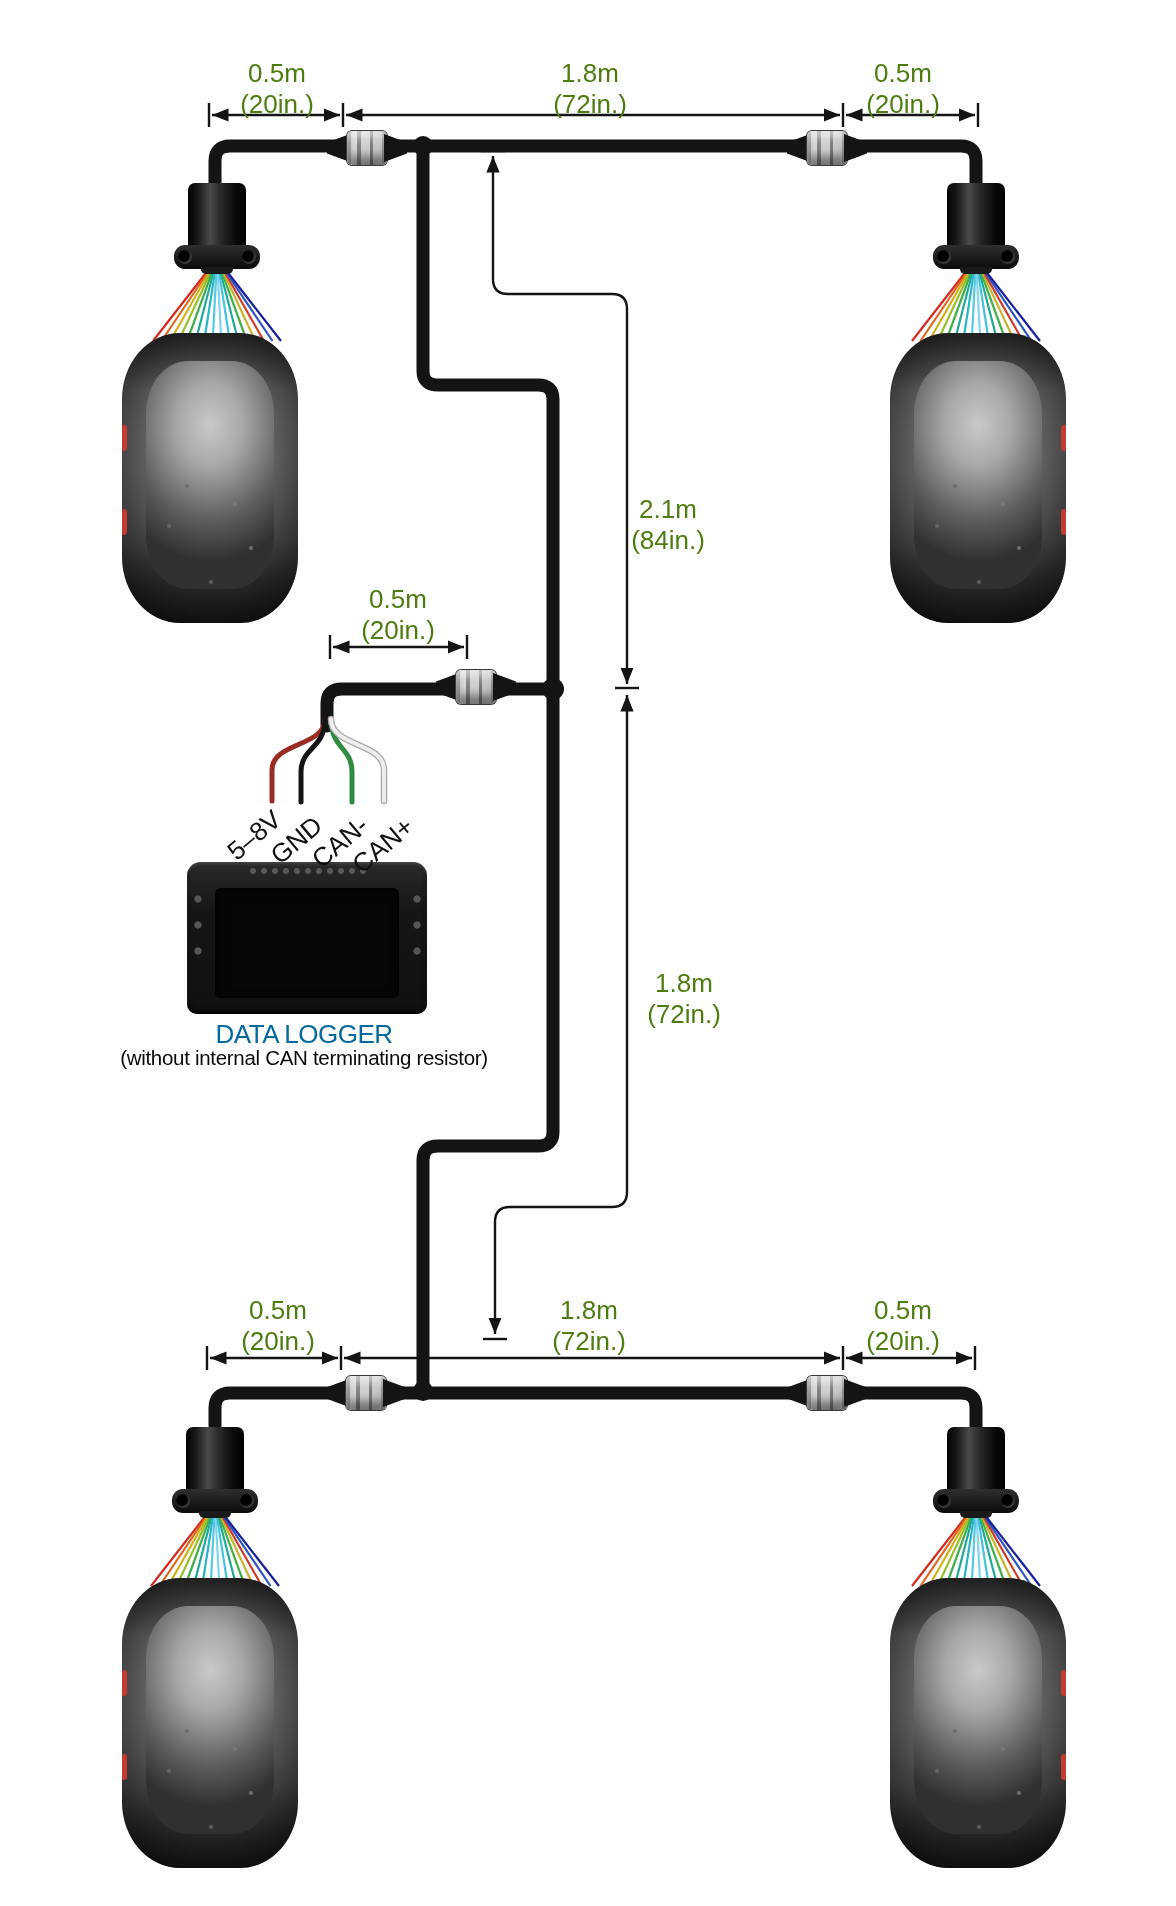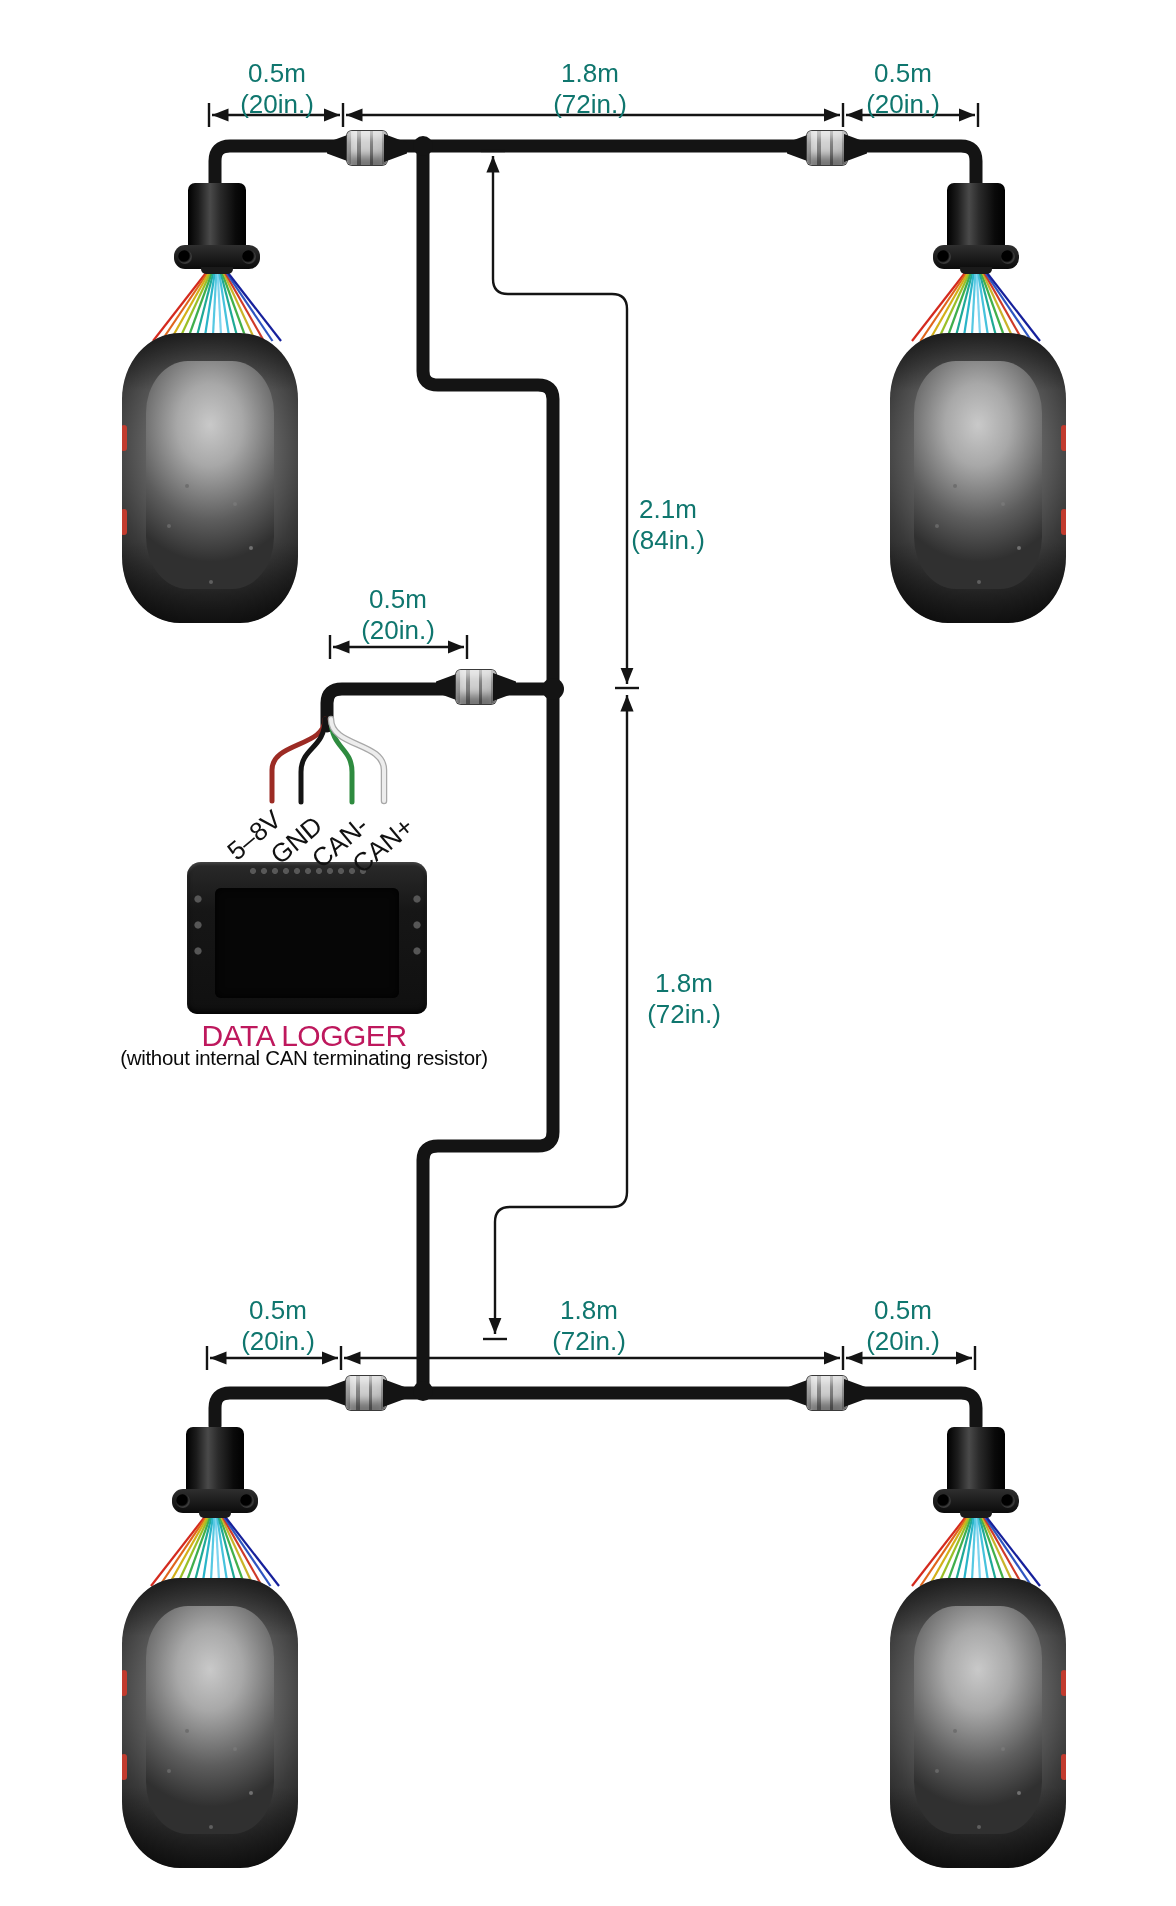--- a/index.html
+++ b/index.html
@@ -4,21 +4,21 @@
 <style>
   html,body{margin:0;padding:0;background:#fff;}
   .canvas{
     position:relative;width:1176px;height:1906px;background:#ffffff;overflow:hidden;
     font-family:"Liberation Sans",sans-serif;color:#0e0e0e;
   }
   .art{position:absolute;left:0;top:0;width:1176px;height:1906px;}
 
   
   .dim{position:absolute;transform:translateX(-50%);text-align:center;
-       font-size:26px;line-height:31px;color:#0f766e;white-space:nowrap;}
+       font-size:26px;line-height:31px;color:#4d7c0f;white-space:nowrap;}
 
   
   .wire-anchor{position:absolute;width:0;height:0;}
   .wire-label{position:absolute;right:0;top:0;transform-origin:100% 0;
               transform:rotate(-40deg);font-size:26px;color:#111;white-space:nowrap;}
 
   
   .connector{position:absolute;width:80px;height:46px;}
   .connector .cone{position:absolute;top:9px;width:23px;height:28px;background:#141414;}
   .connector .cone-l{left:0;clip-path:polygon(0 30%,100% 0,100% 100%,0 70%);}
@@ -59,21 +59,21 @@
       box-shadow:inset 0 0 8px #000;}
   .logger .led-row{position:absolute;left:62px;top:4px;width:122px;height:10px;
       background-image:radial-gradient(circle at 4px 5px,#585858 2.6px,transparent 3.4px);
       background-size:11px 10px;background-repeat:repeat-x;}
   .logger .led-col{position:absolute;top:32px;width:10px;height:64px;
       background-image:radial-gradient(circle at 5px 5px,#565656 3.2px,transparent 4px);
       background-size:10px 26px;background-repeat:repeat-y;}
   .logger .led-l{left:6px;} .logger .led-r{right:5px;}
 
   .caption-title{position:absolute;left:304px;top:1019px;transform:translateX(-50%);
-      font-size:30px;letter-spacing:-.5px;color:#be185d;white-space:nowrap;}
+      font-size:26px;letter-spacing:-.5px;color:#0369a1;white-space:nowrap;}
   .caption-sub{position:absolute;left:304px;top:1046px;transform:translateX(-50%);
       font-size:20.5px;letter-spacing:-.3px;color:#0a0a0a;white-space:nowrap;}
 </style>
 </head>
 <body>
 
 <div class="canvas">
 
   <svg class="art" viewBox="0 0 1176 1906">
     <defs>

